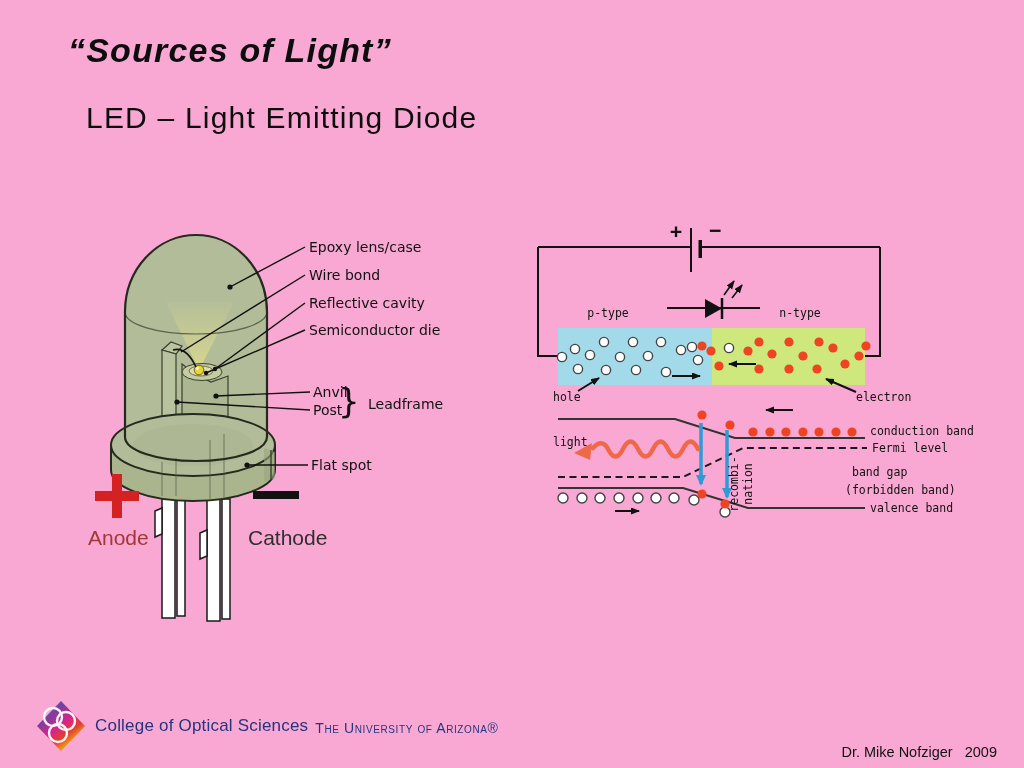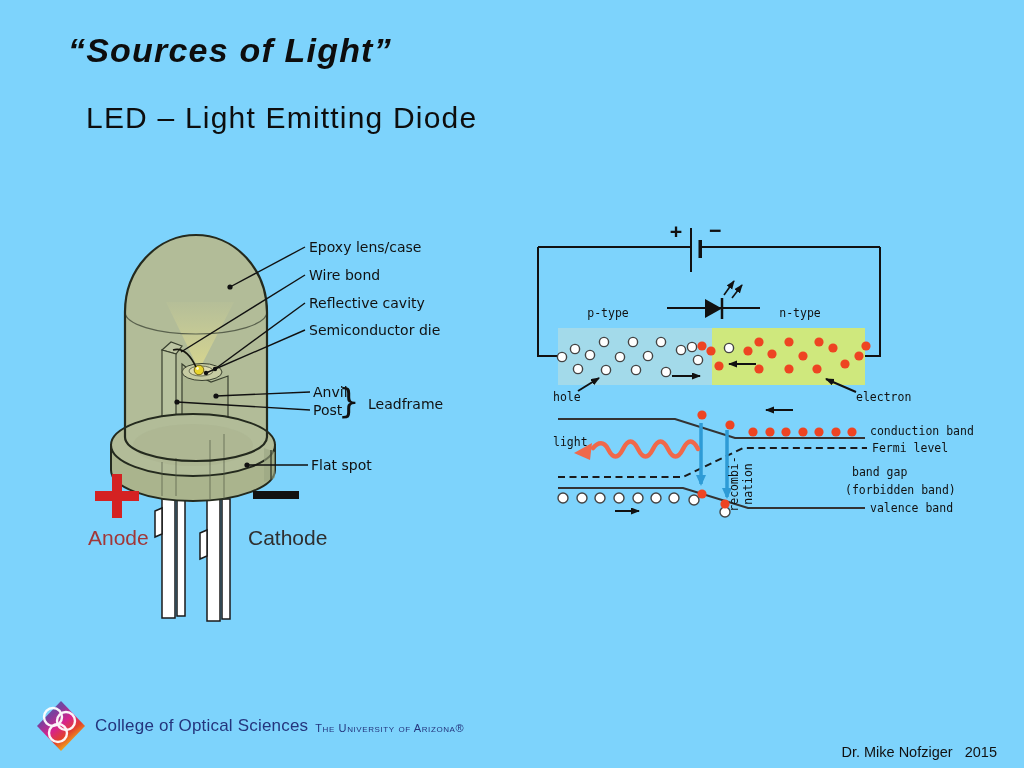--- a/index.html
+++ b/index.html
@@ -1,36 +1,36 @@
 <!DOCTYPE html>
 <html><head>
 <meta charset="utf-8">
 <style>
   html,body{margin:0;padding:0;background:#888;}
-  .slide{position:relative;width:1024px;height:768px;background:#7dd3fc;overflow:hidden;
+  .slide{position:relative;width:1024px;height:768px;background:#f9a8d4;overflow:hidden;
          font-family:"Liberation Sans",sans-serif;}
   .title{position:absolute;left:68px;top:30px;margin:0;font-size:34px;line-height:1.2;
          font-weight:bold;font-style:italic;letter-spacing:1.2px;color:#0d0d0d;}
   .subtitle{position:absolute;left:86px;top:100px;margin:0;font-size:30px;line-height:1.2;
          font-weight:normal;letter-spacing:1.2px;color:#0d0d0d;}
   .led-svg{position:absolute;left:78px;top:212px;}
   .jn-svg{position:absolute;left:530px;top:202px;}
   .led-label{font-family:"DejaVu Sans",sans-serif;font-size:14px;fill:#111;}
   .mono{font-family:"DejaVu Sans Mono",monospace;font-size:11.5px;fill:#111;}
   .mono-big{font-family:"DejaVu Sans Mono",monospace;font-size:20px;font-weight:bold;fill:#111;}
   .leader{stroke:#111;stroke-width:1.4;fill:none;}
   .band{stroke:#333;stroke-width:2.2;fill:none;}
   .dash{stroke:#1a1a1a;stroke-width:2;fill:none;stroke-dasharray:7 4.5;}
   .wire{stroke:#111;stroke-width:2;fill:none;}
   .arr{stroke:#111;stroke-width:2;fill:none;}
   .hole-dot{fill:#fff;stroke:#444;stroke-width:1.4;}
   .e-dot{fill:#ee4422;}
   .footer-logo{position:absolute;left:36px;top:700px;display:flex;align-items:center;}
   .logo-text{font-size:17px;color:#24357d;margin-left:9px;letter-spacing:0.2px;}
-  .logo-subtext{font-size:11px;color:#24357d;margin-left:7px;font-variant:small-caps;
+  .logo-subtext{font-size:14px;color:#24357d;margin-left:7px;font-variant:small-caps;
                 letter-spacing:0.6px;position:relative;top:2px;}
   .credits{position:absolute;right:27px;top:705px;text-align:right;font-size:14.5px;
            line-height:19px;color:#111;white-space:pre;}
 </style>
 </head>
 <body>
 
 <div class="slide">
 
   <h1 class="title">“Sources of Light”</h1>
@@ -284,17 +284,17 @@
         <circle cx="17" cy="17" r="9"></circle>
         <circle cx="30" cy="21" r="9"></circle>
         <circle cx="22" cy="33" r="9"></circle>
       </g>
     </svg>
     <span class="logo-text">College of Optical Sciences</span>
     <span class="logo-subtext">The University of Arizona®</span>
   </div>
 
   <div class="credits">
-    <div>Dr. Mike Nofziger   2015</div>
+    <div>Dr. Mike Nofziger   2009</div>
     
   </div>
 
 </div>
 
 </body></html>

